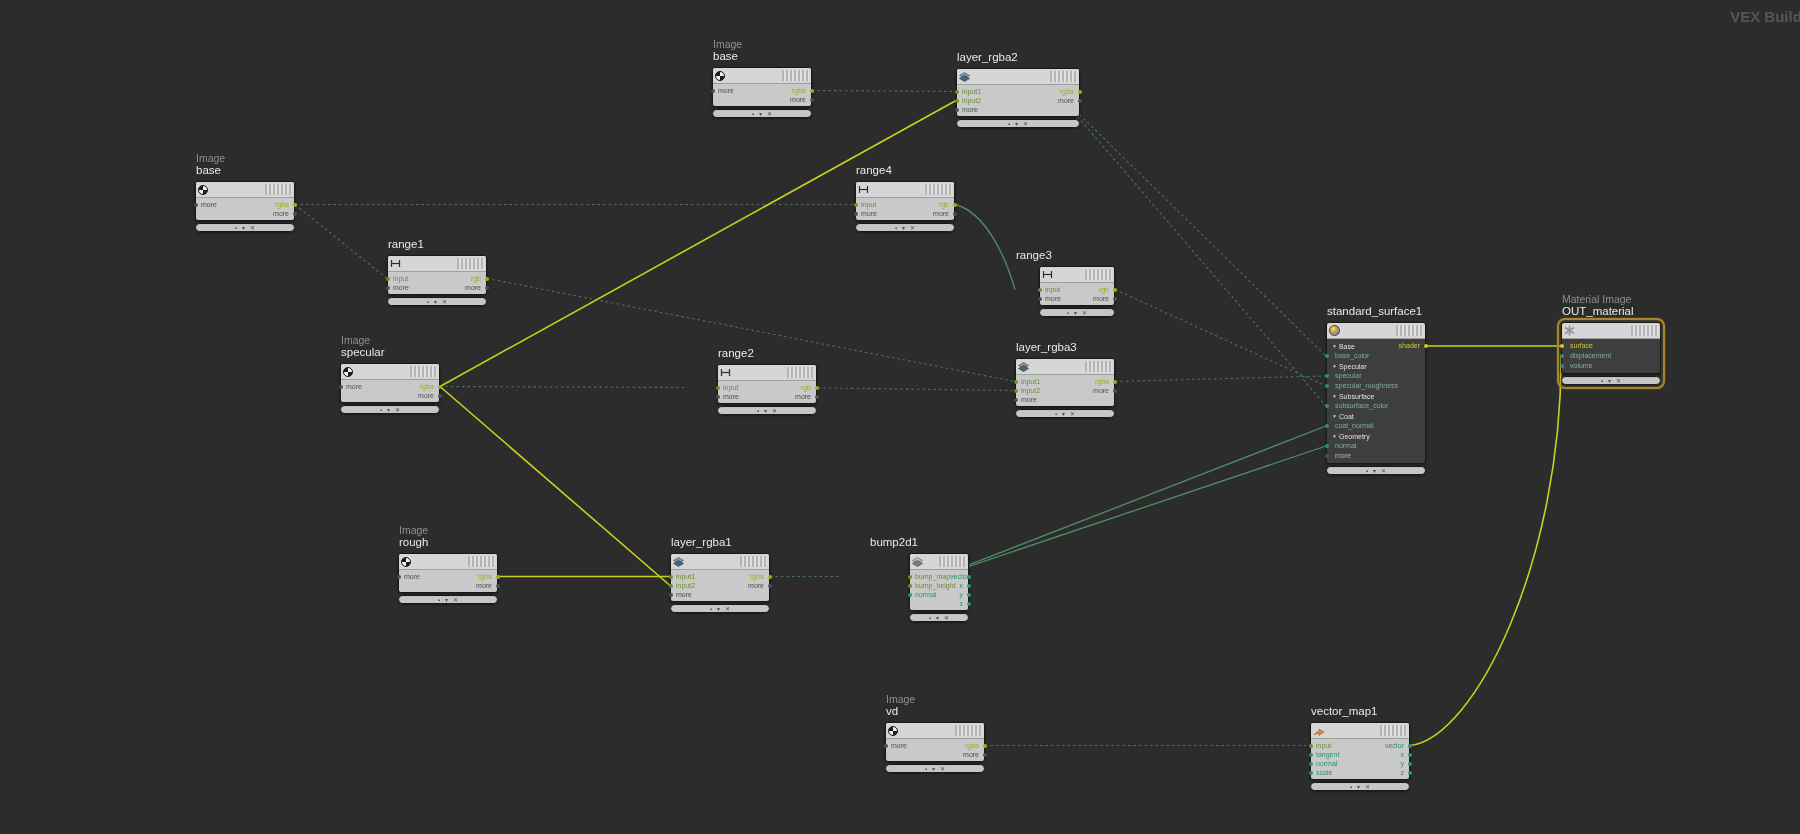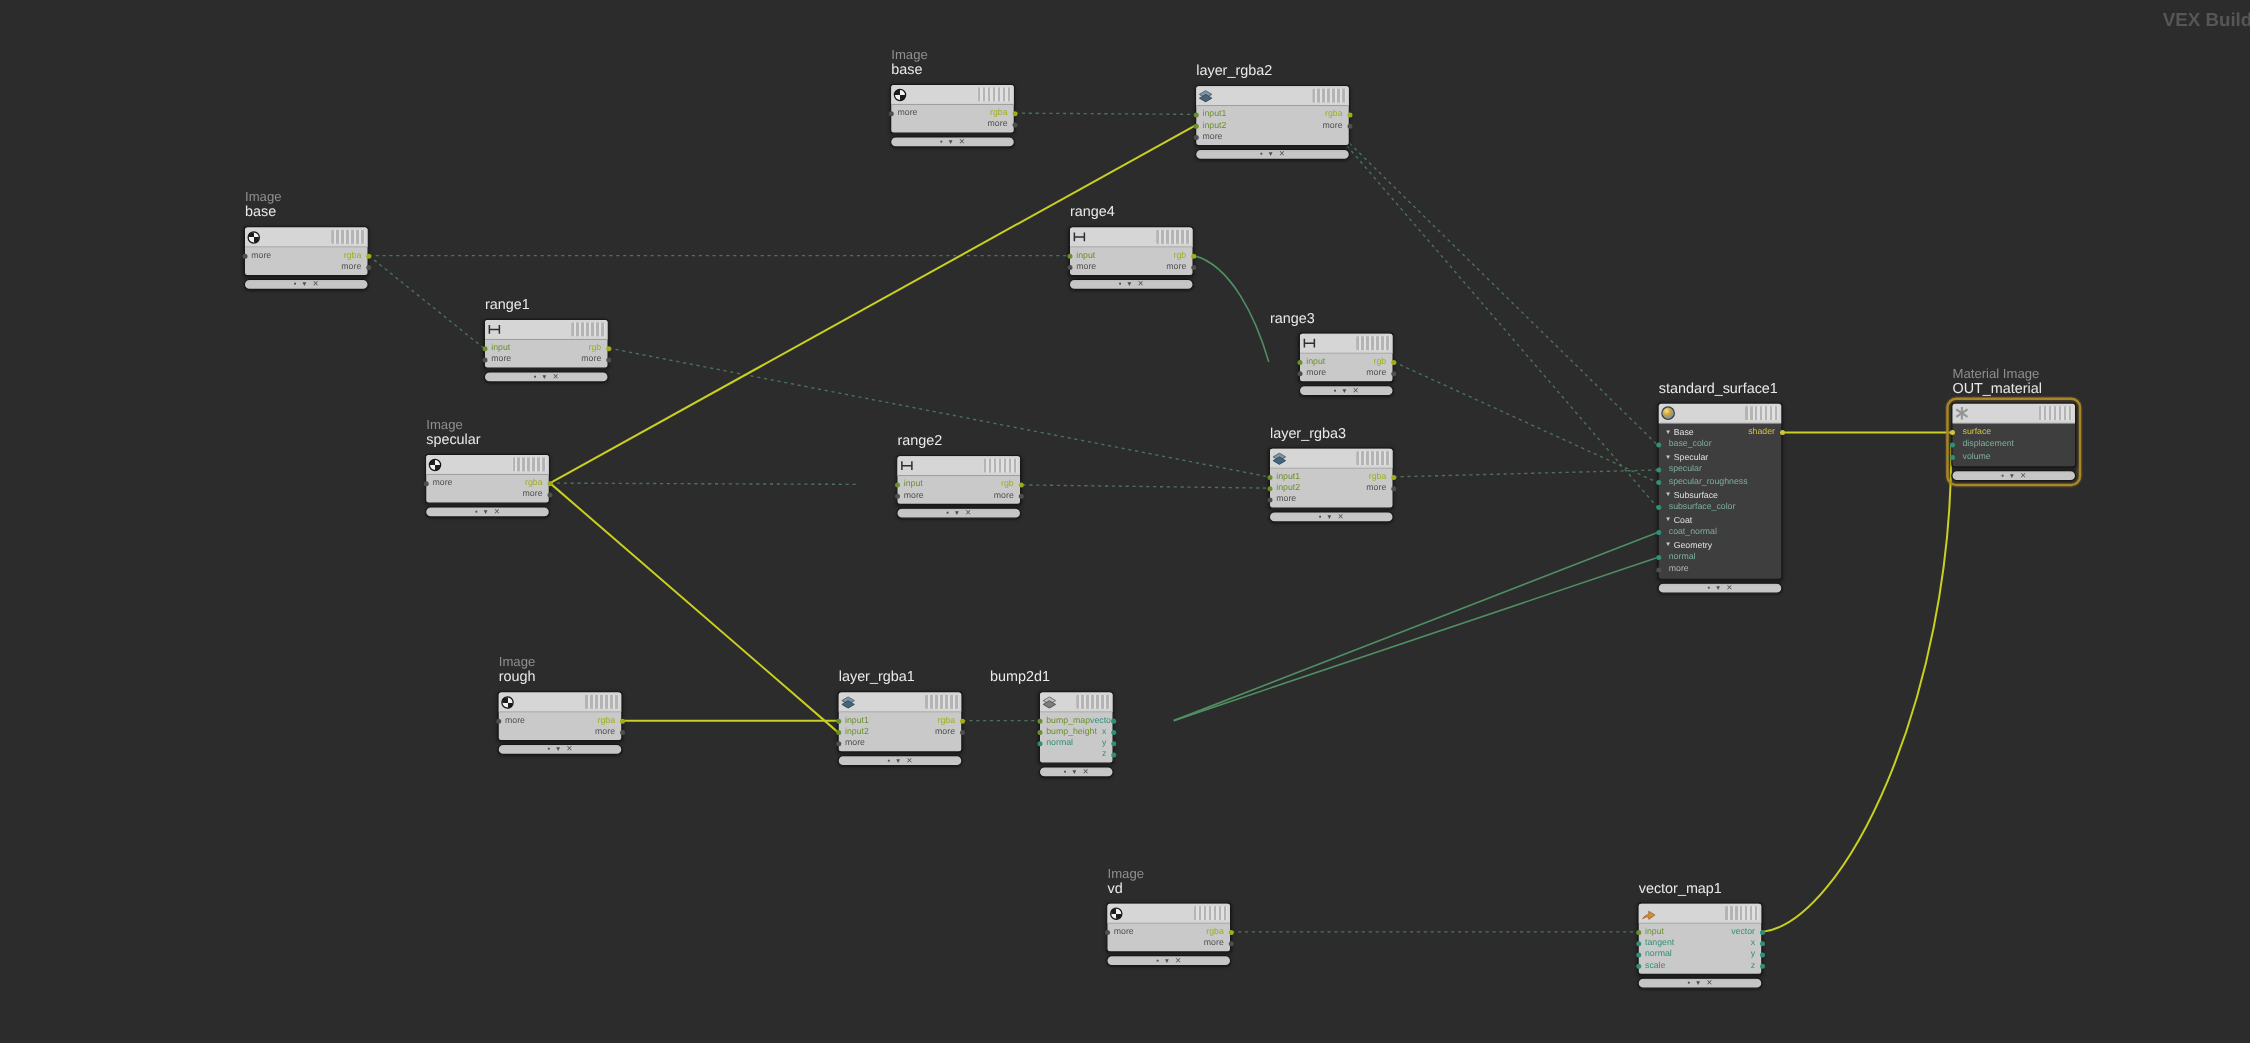--- a/index.html
+++ b/index.html
@@ -596,21 +596,21 @@
               </div>
             </div>
           </div>
           <div class="ftr">
             <span>▪</span>
             <span>▾</span>
             <span>✕</span>
           </div>
         </div>
       </div>
-      <div class="node light" style="left: 791px; top: 553px; width: 100px; padding-left: 40px;">
+      <div class="node light" style="left: 869px; top: 553px; width: 100px; padding-left: 40px;">
         <div class="lblwrap">
           <div class="nlabel">bump2d1</div>
         </div>
         <div class="bodywrap">
           <div class="node-body">
             <div class="hdr">
               <span class="icon">
                 <svg width="11" height="10">
                   <path d="M5.5 .5 L10.5 3.5 L5.5 6.5 L.5 3.5 Z" fill="#bcbcbc" stroke="#555" stroke-width=".6"></path>
                   <path d="M5.5 3.5 L10.5 6.5 L5.5 9.5 L.5 6.5 Z" fill="#7c7c7c" stroke="#444" stroke-width=".6"></path>

